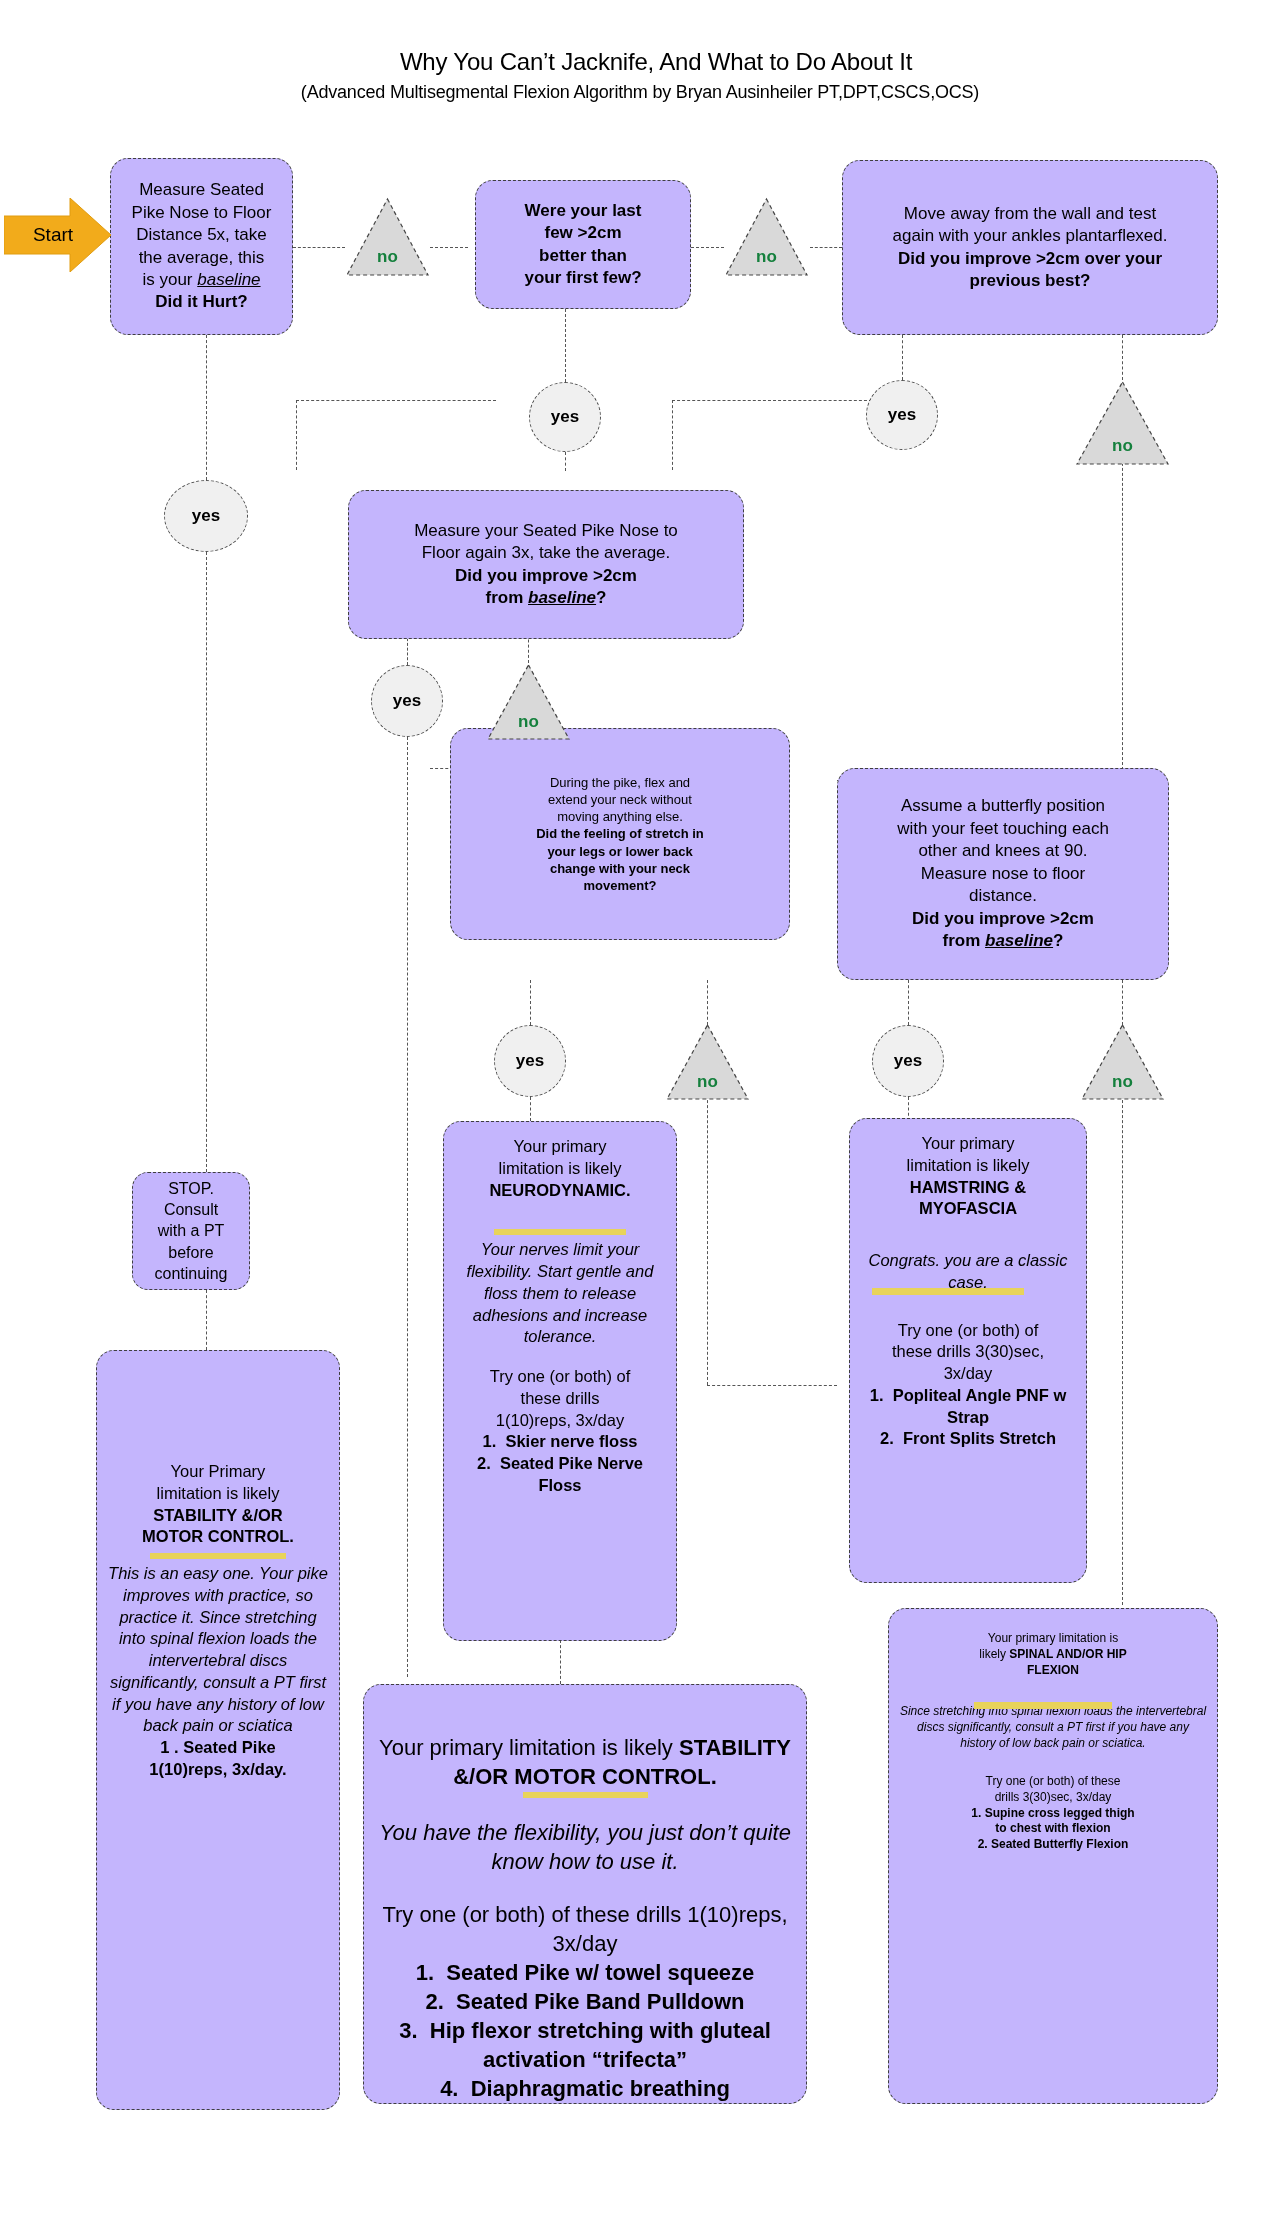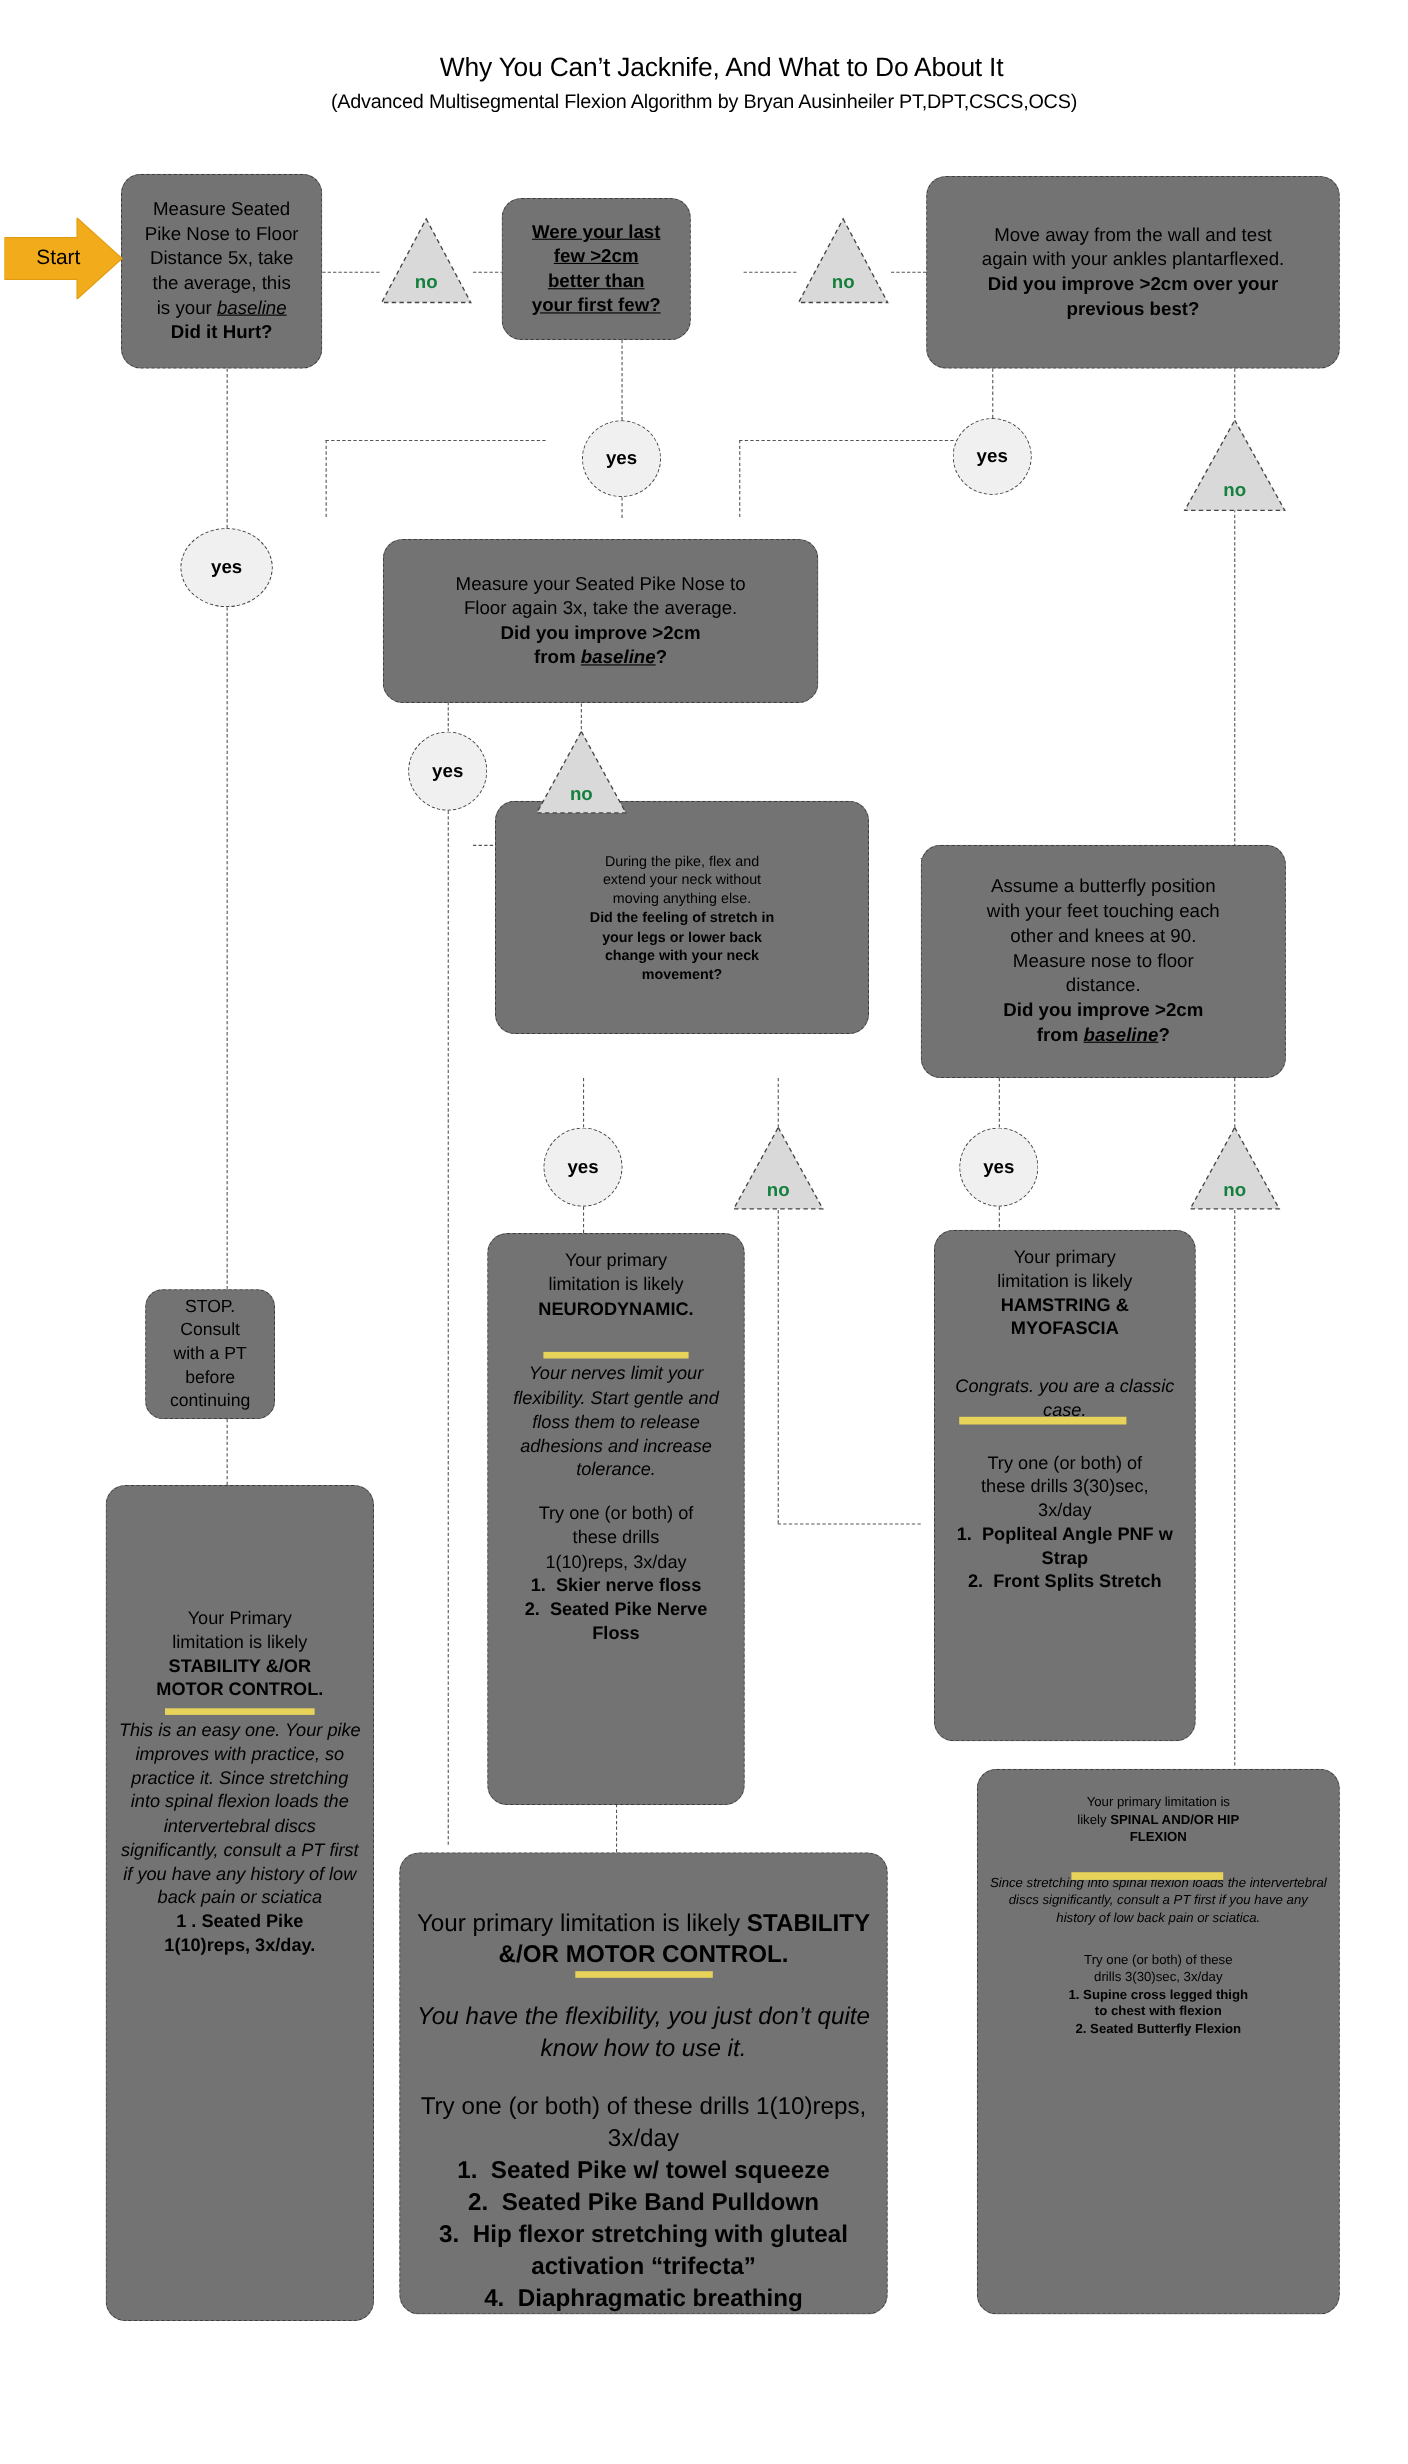--- a/index.html
+++ b/index.html
@@ -29,21 +29,21 @@
     text-align:center;
     font-size:18px;
     letter-spacing:-0.2px;
   }
   
   .box{
     position:absolute;
     box-sizing:border-box;
     border:1.4px dashed #3f3f3f;
     border-radius:18px;
-    background:#737373;
+    background:#c4b5fd;
     display:flex;
     align-items:center;
     justify-content:flex-start;
     text-align:center;
     padding:6px 10px;
     line-height:1.32;
     z-index:3;
   }
   .box .inner{width:100%;}
   .box.small{border-radius:16px;}
@@ -198,21 +198,21 @@
     <div class="inner">
       <div>Measure Seated</div>
       <div>Pike Nose to Floor</div>
       <div>Distance 5x, take</div>
       <div>the average, this</div>
       <div><span>is your </span><span class="ui">baseline</span></div>
       <div class="b">Did it Hurt?</div>
     </div>
   </div>
 
-  <div class="box" style="left:456px; top:180px; width:172px; height:129px; font-size:17px;text-decoration:underline;">
+  <div class="box" style="left:475px; top:180px; width:216px; height:129px; font-size:17px;">
     <div class="inner b">
       <div>Were your last</div>
       <div>few &gt;2cm</div>
       <div>better than</div>
       <div>your first few?</div>
     </div>
   </div>
 
   <div class="box" style="left:842px; top:160px; width:376px; height:175px; font-size:17px;">
     <div class="inner">

